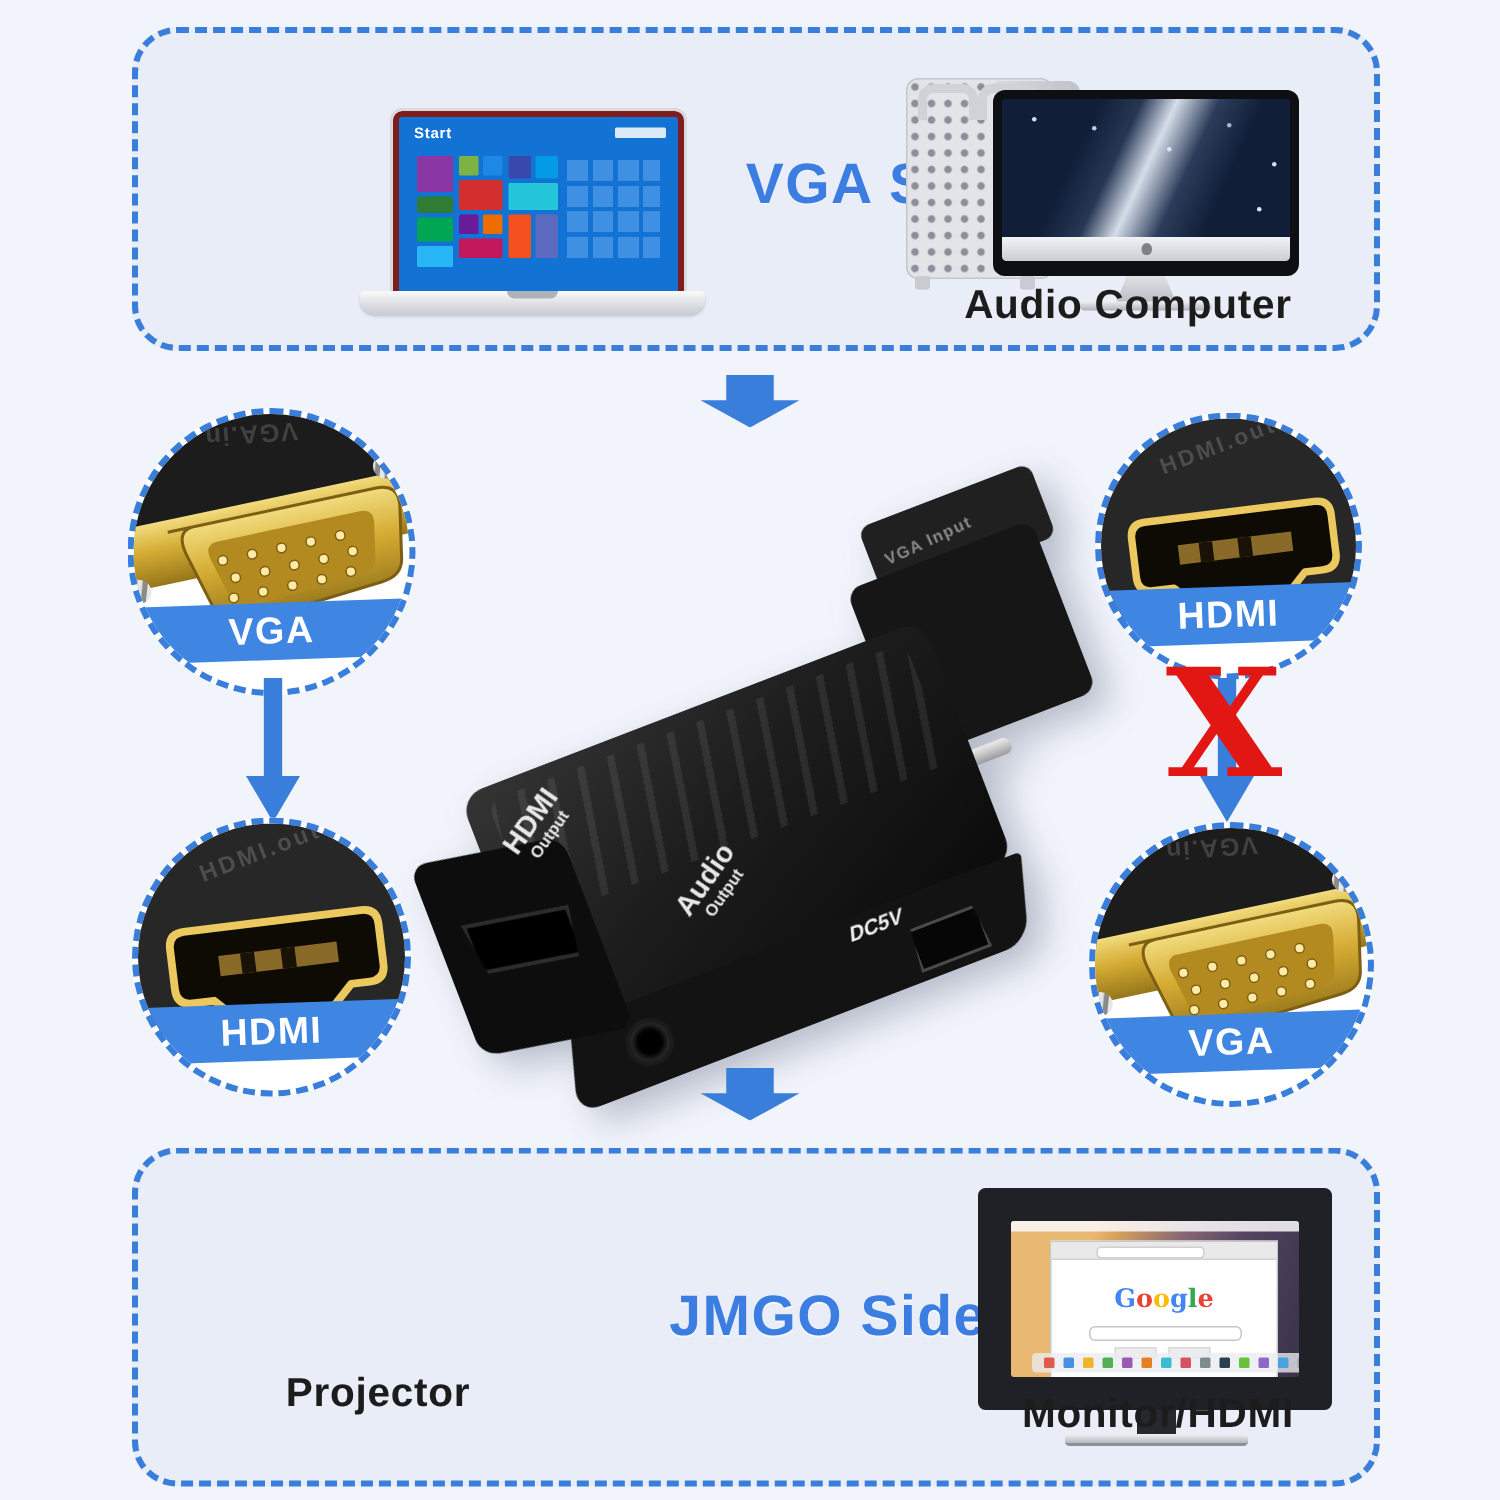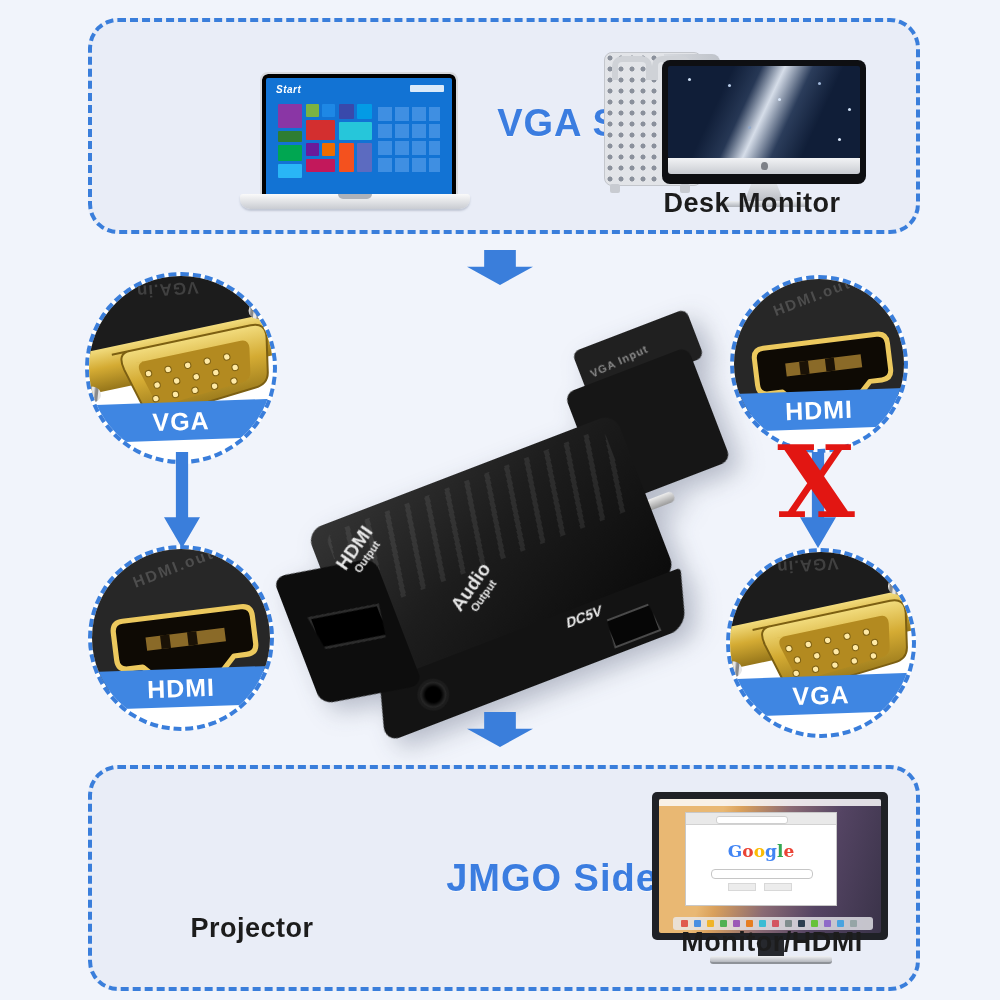--- a/index.html
+++ b/index.html
@@ -14,21 +14,21 @@
   .box-bottom{top:765px;height:218px;}
   .side-title{position:absolute;font-weight:bold;font-size:38px;letter-spacing:1px;
               color:#3b7de0;text-align:center;width:280px;
               text-shadow:0 1px 0 rgba(255,255,255,.6);}
   .device-label{position:absolute;font-weight:bold;font-size:27px;color:#1c1c1c;
                 text-align:center;letter-spacing:.5px;}
 
   
   .laptop{left:148px;top:52px;width:230px;height:150px;}
   .lap-screen{left:22px;top:0;width:186px;height:120px;background:#1273d4;
-              border:4px solid #000000;outline:2px solid #d7d9dd;border-radius:6px;overflow:hidden;font-style:italic;}
+              border:4px solid #7f1d1d;outline:2px solid #d7d9dd;border-radius:6px;overflow:hidden;}
   .lap-start{left:10px;top:6px;color:#fff;font-size:10px;font-weight:bold;letter-spacing:.5px;}
   .lap-user{right:8px;top:7px;width:34px;height:7px;background:rgba(255,255,255,.85);border-radius:1px;}
   .tile{position:absolute;border-radius:1px;}
   .t1{left:12px;top:26px;width:24px;height:24px;background:#8a36a5;}
   .t2{left:12px;top:53px;width:24px;height:11px;background:#2e7d32;}
   .t3{left:12px;top:67px;width:24px;height:16px;background:#00a651;}
   .t4{left:12px;top:86px;width:24px;height:14px;background:#29b6f6;}
   .t5{left:40px;top:26px;width:13px;height:13px;background:#7cb342;}
   .t6{left:56px;top:26px;width:13px;height:13px;background:#1e88e5;}
   .t7{left:40px;top:42px;width:29px;height:20px;background:#d32f2f;}
@@ -128,21 +128,21 @@
         border:7px solid #24262b;box-sizing:border-box;box-shadow:0 0 0 2px #51555c;}
   .ir{position:absolute;left:200px;top:32px;width:16px;height:9px;background:#1b1c1f;border-radius:4px;}
   .proj-brand{position:absolute;left:32px;top:32px;color:#70757c;font-weight:bold;font-size:13px;letter-spacing:1px;}
   .proj-line{position:absolute;left:76px;top:37px;width:58px;height:4px;background:rgba(110,115,122,.5);}
   .proj-base{position:absolute;left:4px;top:68px;width:226px;height:9px;background:#202226;border-radius:2px;}
   .ptab{position:absolute;top:77px;width:22px;height:8px;background:#1a1c1f;border-radius:0 0 3px 3px;}
   .pcap{position:absolute;top:6px;width:10px;height:66px;background:#17181b;border-radius:4px;}
 
   
   .monitor{left:648px;top:788px;width:236px;height:152px;}
-  .mon-bezel{position:absolute;left:0;top:0;width:236px;height:148px;background:#1f2126;border-radius:5px;padding:7px;box-sizing:border-box;}
+  .mon-bezel{position:absolute;left:0;top:0;width:236px;height:148px;background:#1f2126;border-radius:5px;padding:22px;box-sizing:border-box;}
   .mon-screen{position:relative;width:100%;height:100%;overflow:hidden;border-radius:2px;
               background:linear-gradient(105deg,#e9b873 0 26%,#d9a05c 33%,#8a6a74 52%,#544463 72%,#3a3349 100%);}
   .menu-bar{position:absolute;left:0;top:0;width:100%;height:7px;background:rgba(250,250,252,.85);}
   .browser{position:absolute;left:26px;top:13px;width:150px;height:92px;background:#fff;border:1px solid #c8c8c8;}
   .brow-top{position:absolute;left:0;top:0;width:100%;height:11px;background:#e9e9e9;border-bottom:1px solid #d2d2d2;}
   .brow-addr{position:absolute;left:30px;top:2.5px;width:70px;height:6px;background:#fff;border:1px solid #cfcfcf;border-radius:3px;}
   .google{position:absolute;left:0;top:28px;width:100%;text-align:center;font-size:17px;font-weight:bold;
           font-family:"DejaVu Serif",serif;letter-spacing:0;}
   .g1{color:#4285f4}.g2{color:#ea4335}.g3{color:#fbbc05}.g4{color:#4285f4}.g5{color:#34a853}.g6{color:#ea4335}
   .search-bar{position:absolute;left:25px;top:56px;width:100px;height:8px;border:1px solid #c6c6c6;border-radius:4px;background:#fff;}
@@ -214,21 +214,21 @@
       <div class="imac-screen">
         <div class="galaxy"></div>
         <div class="stars"></div>
       </div>
       <div class="imac-chin">
         <span class="apple-dot"></span>
       </div>
     </div>
     <div class="abs imac-stand" style="left:652px;top:162px;"></div>
     <div class="abs imac-base" style="left:628px;top:179px;"></div>
-    <div class="device-label" style="left:500px;top:166px;width:320px;">Desk Monitor</div>
+    <div class="device-label" style="left:500px;top:166px;width:320px;">Audio Computer</div>
   </div>
 
   <div class="flow-arrow" style="left:467px;top:250px;"></div>
 
   <div class="circle" style="left:85px;top:272px;width:192px;height:192px;">
     <svg class="conn-svg" width="192" height="192" viewBox="0 0 192 192">
       <g transform="rotate(-12 96 96)">
         <rect x="-45" y="-55" width="285" height="116" rx="10" fill="#1c1c1c"></rect>
         <text x="96" y="14" font-size="17" font-weight="bold" fill="#404040" text-anchor="middle" letter-spacing="1" transform="rotate(188 96 10)">VGA.in</text>
         <rect x="-25" y="56" width="240" height="42" fill="url(#gold)"></rect>

